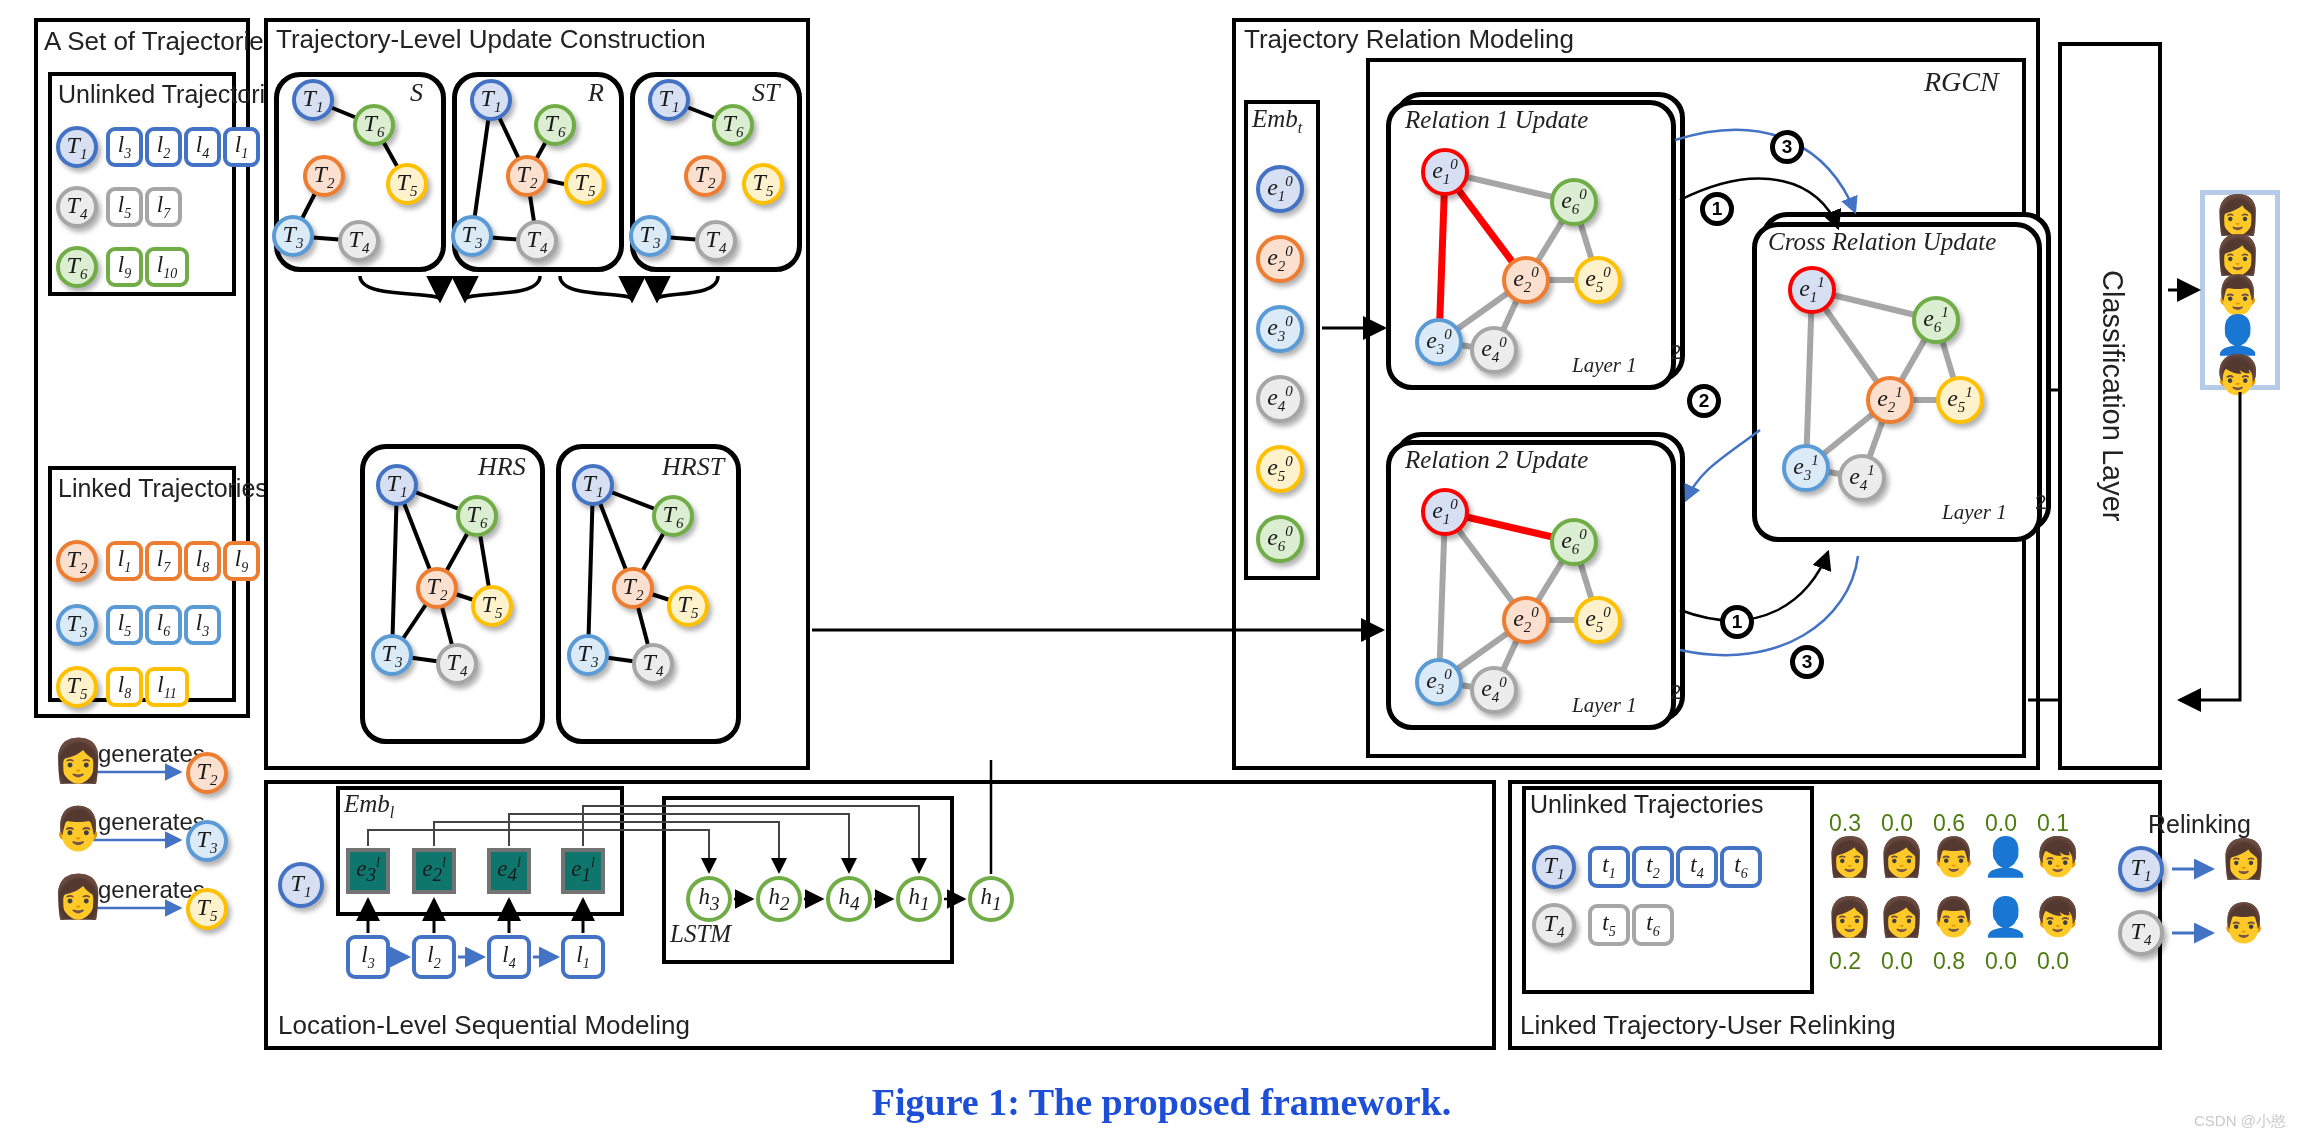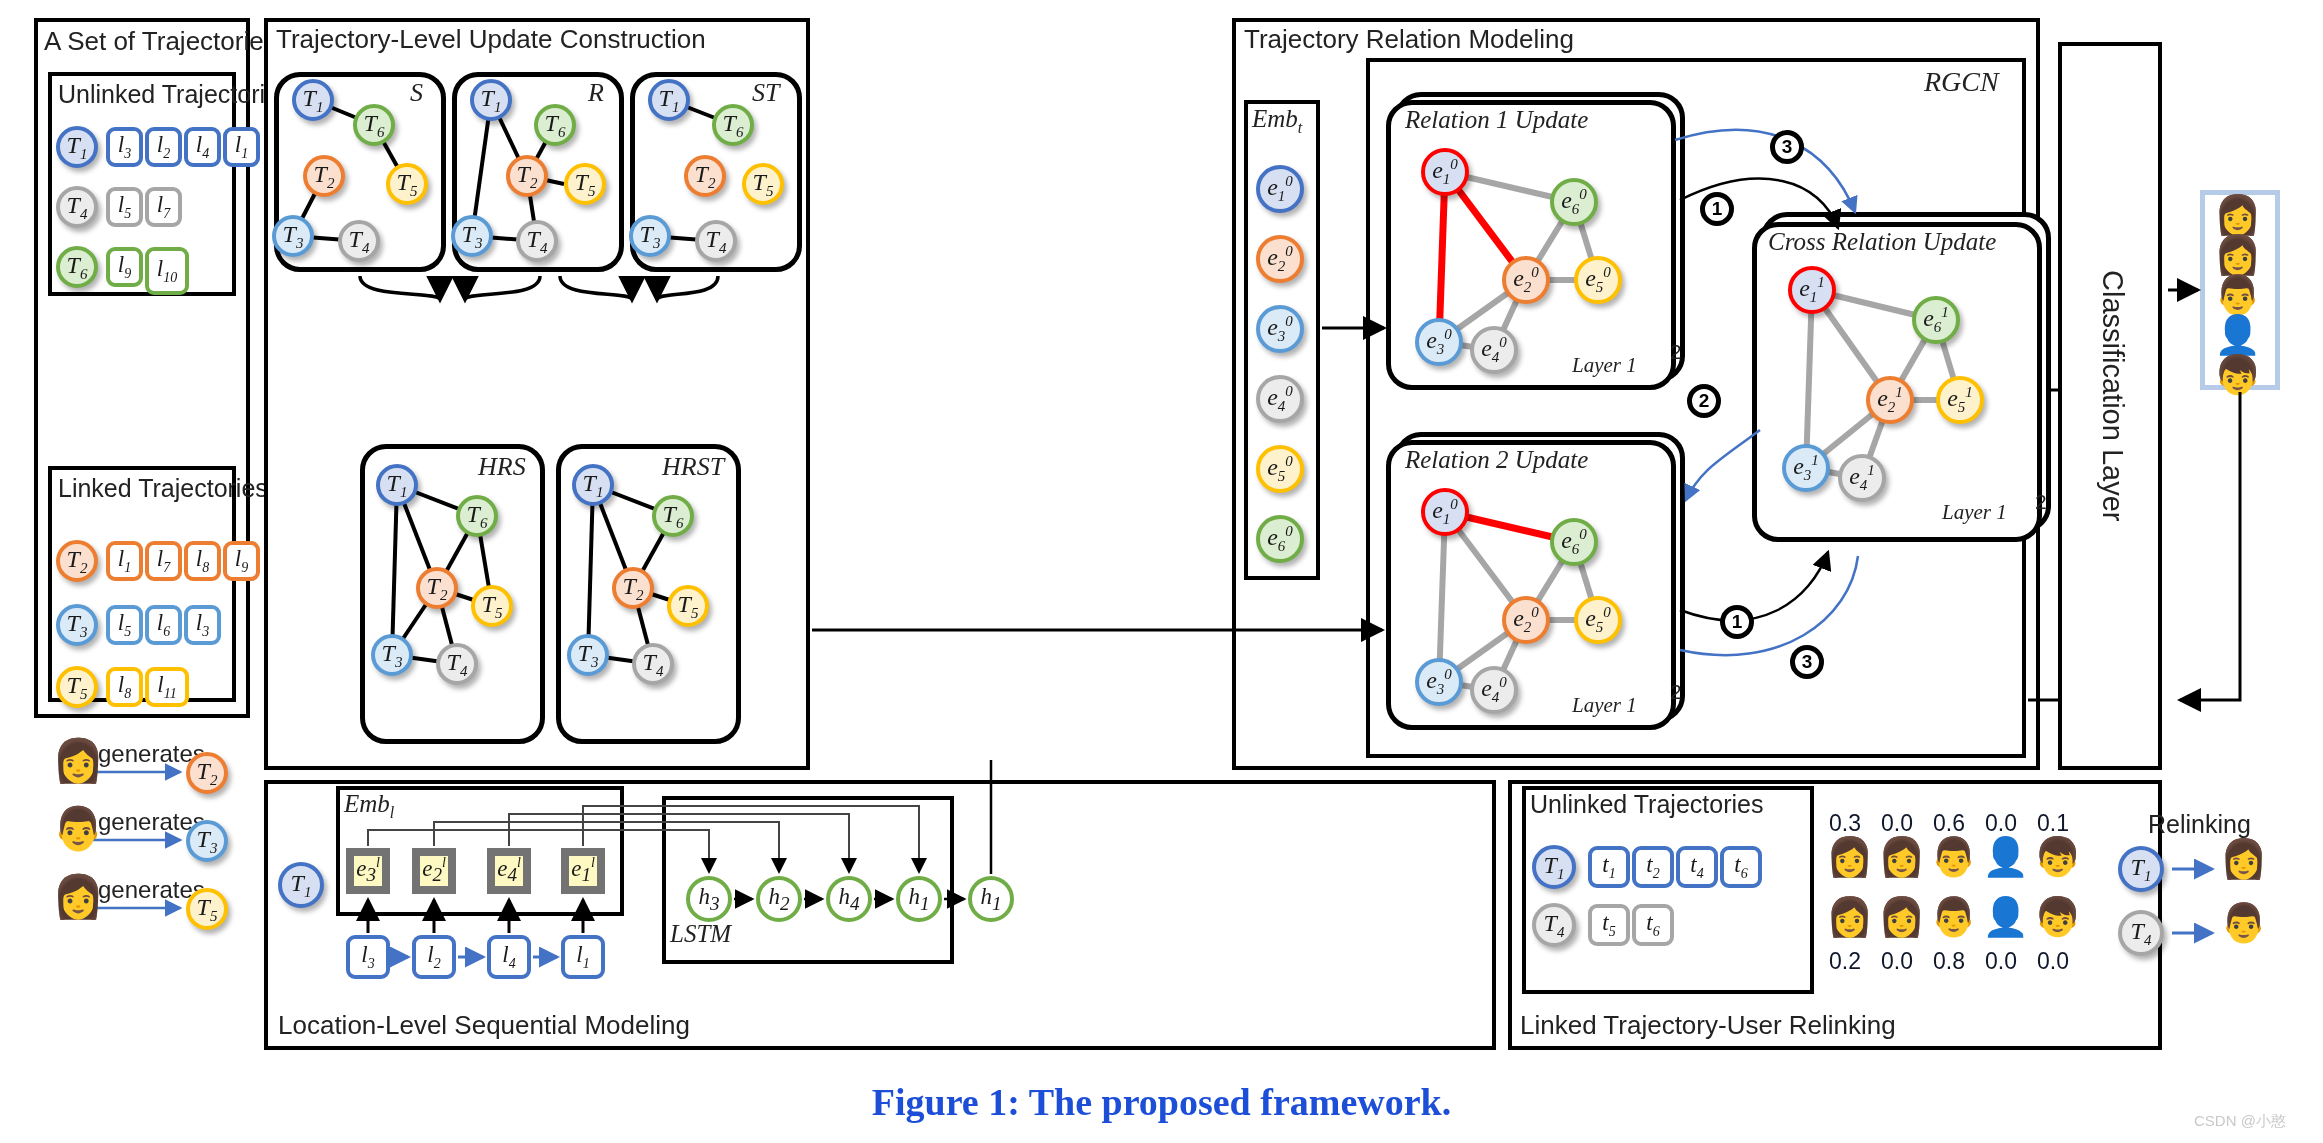--- a/index.html
+++ b/index.html
@@ -43,27 +43,27 @@
   .glabel{position:absolute;font-family:"Liberation Sans",sans-serif;font-size:24px;color:#222;}
   .circnum{position:absolute;width:34px;height:34px;border-radius:50%;border:5px solid #000;
            background:#fff;display:flex;align-items:center;justify-content:center;
            font-size:19px;font-weight:bold;color:#000;box-sizing:border-box;}
   .vert-text{position:absolute;writing-mode:vertical-rl;font-size:29px;color:#222;white-space:nowrap;}
   .caption{position:absolute;width:100%;text-align:center;
            font-family:"Liberation Serif",serif;font-weight:bold;font-size:38px;color:#1d4ed8;}
   .wm{position:absolute;font-size:15px;color:#c9c9c9;}
   .person{position:absolute;color:#000;line-height:1;}
   .smalllbl{position:absolute;font-size:22px;color:#222;font-family:"Liberation Sans",sans-serif;}
-  .ebox{position:absolute;box-sizing:border-box;background:#fef9c3;border:8px solid #737373;
+  .ebox{position:absolute;box-sizing:border-box;background:#0f766e;border:4px solid #737373;
         display:flex;align-items:center;justify-content:center;
         font-family:"Liberation Serif",serif;font-style:italic;font-size:23px;}
   .hnode{position:absolute;border-radius:50%;border:4px solid #70ad47;background:#fff;
          box-sizing:border-box;display:flex;align-items:center;justify-content:center;
          font-family:"Liberation Serif",serif;font-style:italic;font-size:23px;}
-  .prob{position:absolute;font-size:23px;color:#0f172a;text-align:center;font-family:"Liberation Sans",sans-serif;}
+  .prob{position:absolute;font-size:23px;color:#4d7c0f;text-align:center;font-family:"Liberation Sans",sans-serif;}
 </style>
 </head>
 <body>
 
 <div class="panel" style="left:34px;top:18px;width:216px;height:700px;"></div>
 <div class="panel-title" style="left:44px;top:26px;font-size:26px;">A Set of Trajectories</div>
 
 <div class="subbox" style="left:48px;top:72px;width:188px;height:224px;"></div>
 <div class="subbox-title" style="left:58px;top:80px;">Unlinked Trajectories</div>
 
@@ -92,21 +92,21 @@
 <div class="lchip b-gray" style="left:145px;top:187px;width:37px;height:40px;">
     <span><i>l</i><sub>7</sub></span>
   </div>
 
 <div class="tnode c-green" style="left:56px;top:246px;width:42px;height:42px;">
   <span><i>T</i><sub>6</sub></span>
   </div>
 <div class="lchip b-green" style="left:106px;top:247px;width:37px;height:40px;">
     <span><i>l</i><sub>9</sub></span>
   </div>
-<div class="lchip b-green" style="left:145px;top:247px;width:44px;height:48px;">
+<div class="lchip b-green" style="left:145px;top:247px;width:44px;height:40px;">
     <span><i>l</i><sub>10</sub></span>
   </div>
 
 <div class="subbox" style="left:48px;top:466px;width:188px;height:236px;"></div>
 <div class="subbox-title" style="left:58px;top:474px;">Linked Trajectories</div>
 
 <div class="tnode c-orange" style="left:56px;top:540px;width:42px;height:42px;">
   <span><i>T</i><sub>2</sub></span>
   </div>
 <div class="lchip b-orange" style="left:106px;top:541px;width:37px;height:40px;">

